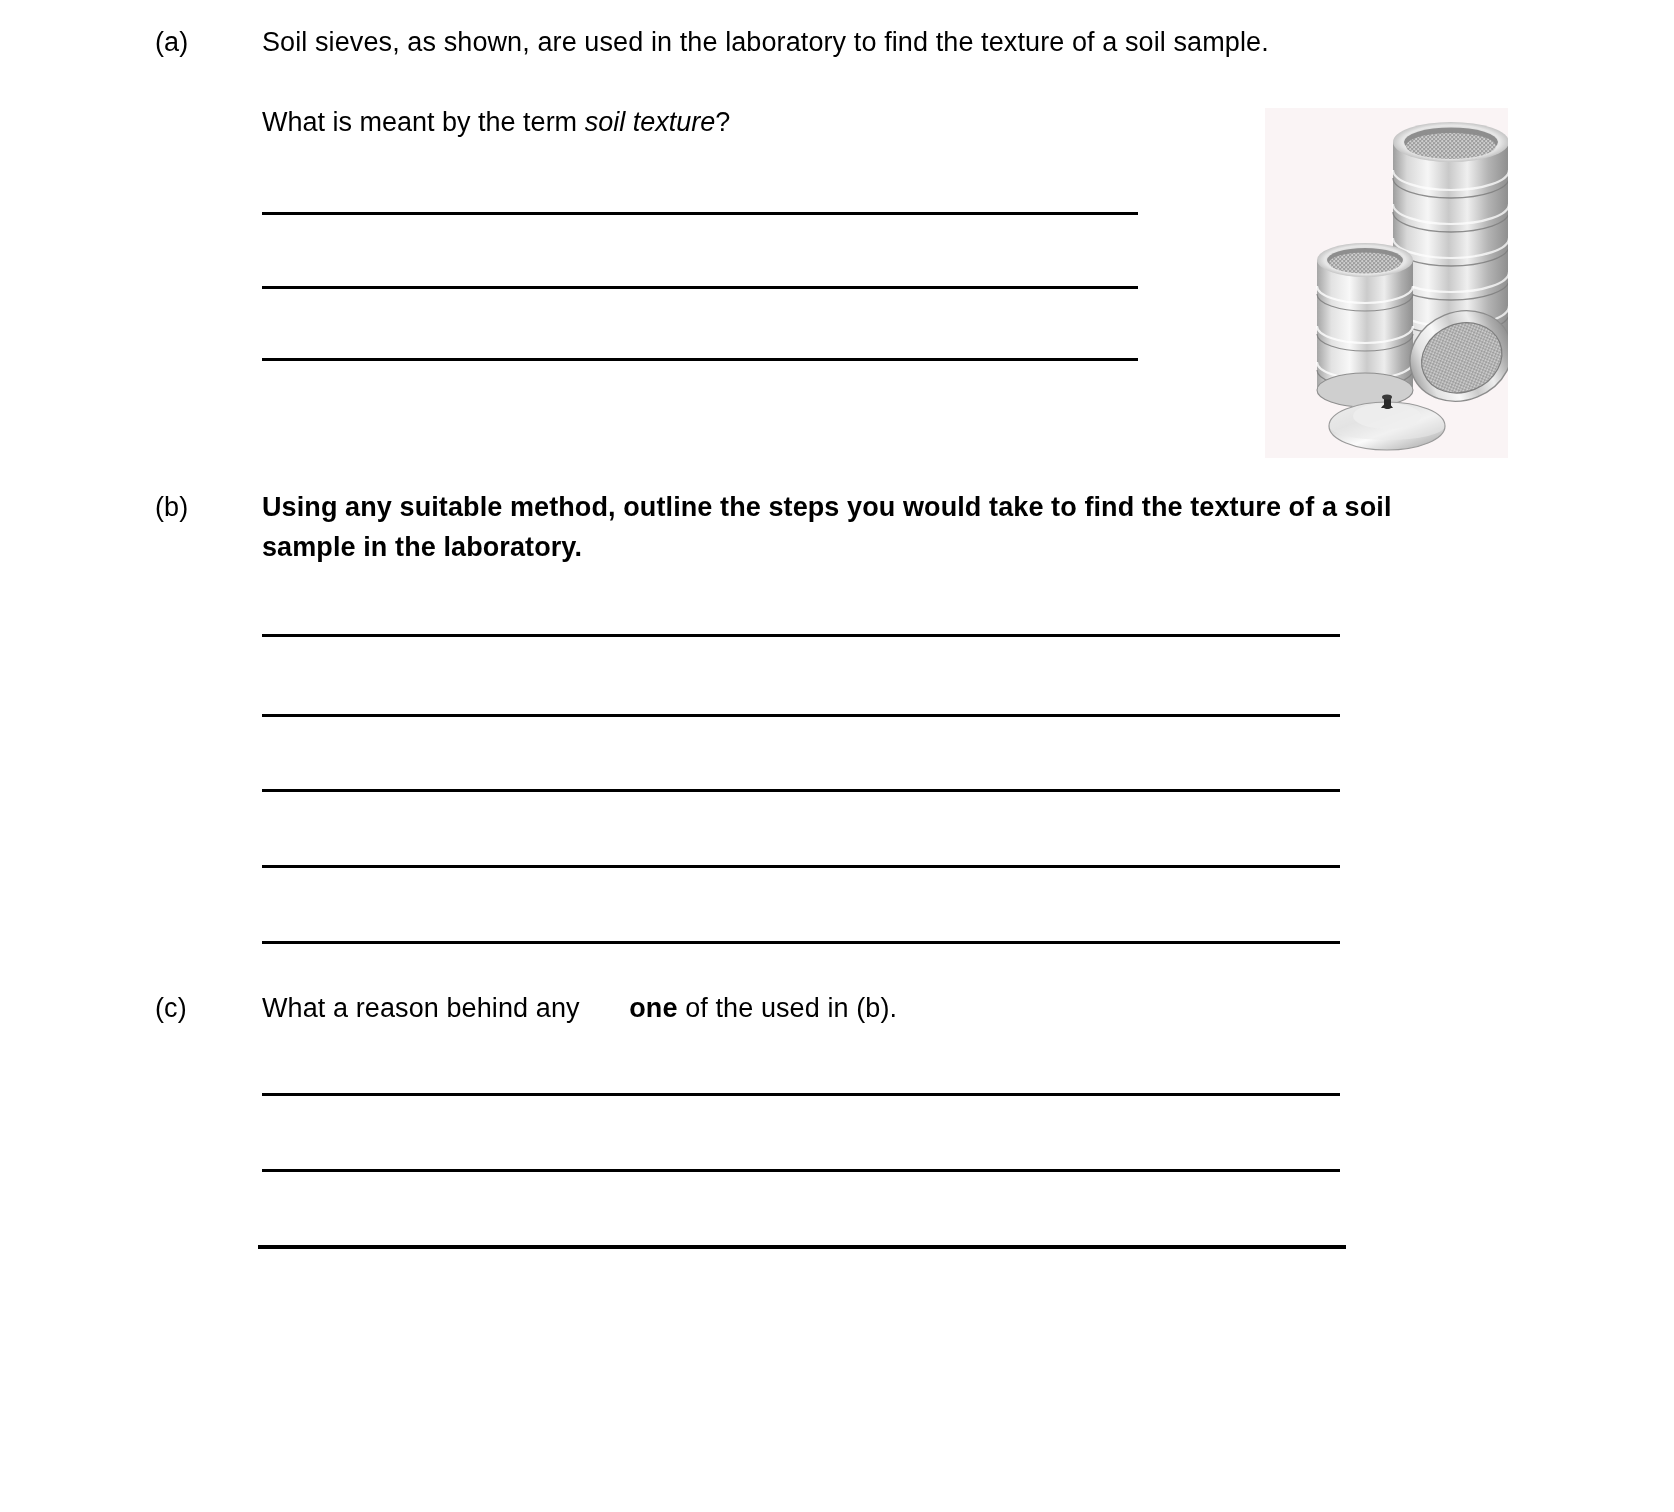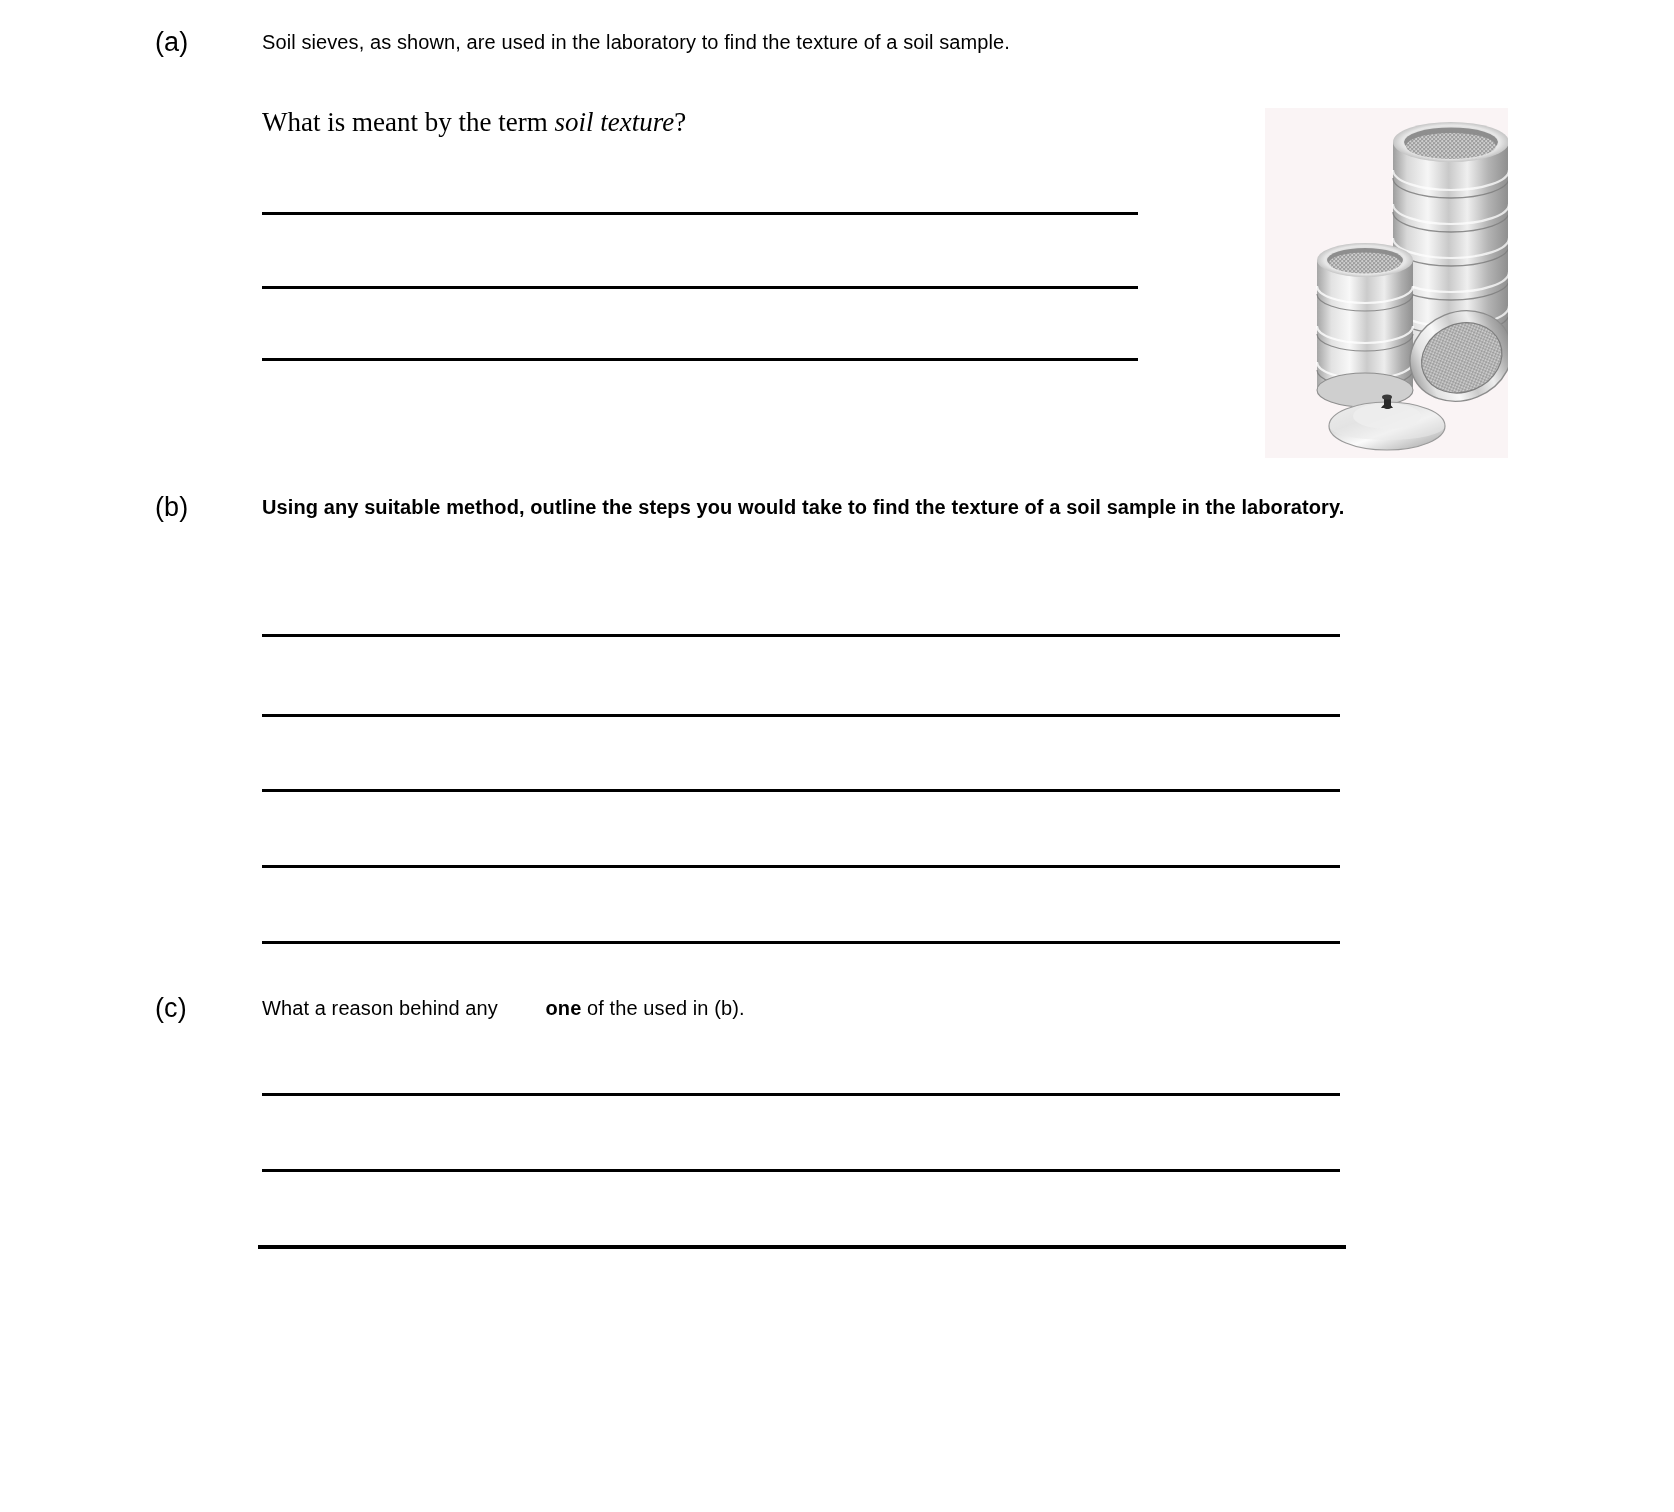--- a/index.html
+++ b/index.html
@@ -29,37 +29,36 @@
     align-items: flex-start;
   }
   .q-label {
     width: 107px;
     flex: 0 0 107px;
     font-size: 27px;
     line-height: 40px;
     letter-spacing: 0.1px;
   }
   .q-text {
-    font-size: 20px;
+    font-size: 27px;
     line-height: 40px;
     letter-spacing: 0.1px;
     white-space: pre-wrap;
   }
   .q-text b {
     font-weight: bold;
     margin-left: 42px;
   }
 
   
   .q-sub {
     position: absolute;
     left: 262px;
     font-size: 27px;
     line-height: 40px;
-    font-family: Liberation Serif, serif;
   }
 
   
   .rule {
     position: absolute;
     background: #000000;
     height: 3px;
   }
   .rule.thick {
     height: 4px;

